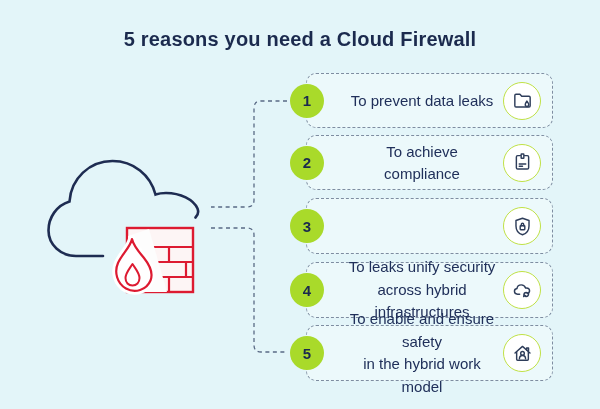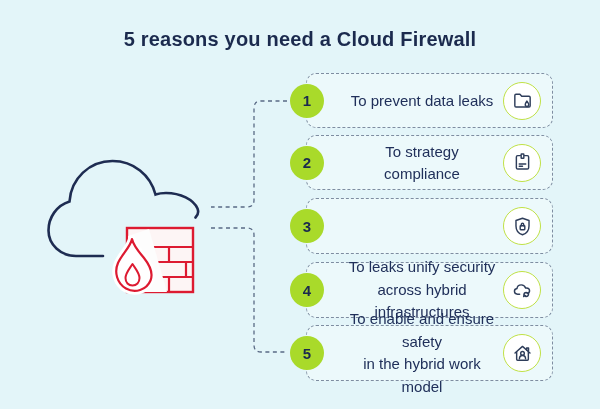--- a/index.html
+++ b/index.html
@@ -95,21 +95,21 @@
     <div class="icon-circle">
       <svg viewBox="0 0 24 24">
         <path class="glyph" d="M4 17.5 V6.8 C4 6.1 4.5 5.5 5.2 5.5 H9.3 L11.2 7.6 H18.8 C19.5 7.6 20 8.2 20 8.9 V17.5 C20 18.2 19.5 18.8 18.8 18.8 H5.2 C4.5 18.8 4 18.2 4 17.5 Z"></path>
         <path class="glyph" fill="#ffffff" d="M16.6 12.6 C15.6 14.1 14.9 15.1 14.9 16.3 C14.9 17.5 15.6 18.3 16.7 18.3 C17.8 18.3 18.5 17.5 18.5 16.3 C18.5 15.1 17.7 14.1 16.6 12.6 Z"></path>
       </svg>
     </div>
   </div>
 
   <div class="item item-2">
     <div class="num">2</div>
-    <div class="item-text">To strategy compliance</div>
+    <div class="item-text">To achieve compliance</div>
     <div class="icon-circle">
       <svg viewBox="0 0 24 24">
         <path class="glyph" d="M9.8 4.8 H7 C6.2 4.8 5.6 5.4 5.6 6.2 V17.4 C5.6 18.2 6.2 18.8 7 18.8 H17 C17.8 18.8 18.4 18.2 18.4 17.4 V6.2 C18.4 5.4 17.8 4.8 17 4.8 H14.2"></path>
         <rect class="glyph" x="10.6" y="3.2" width="2.8" height="4.4" rx="0.4"></rect>
         <path class="glyph" d="M8.6 13.6 H15.4 M8.6 16 H12"></path>
       </svg>
     </div>
   </div>
 
   <div class="item item-3">

